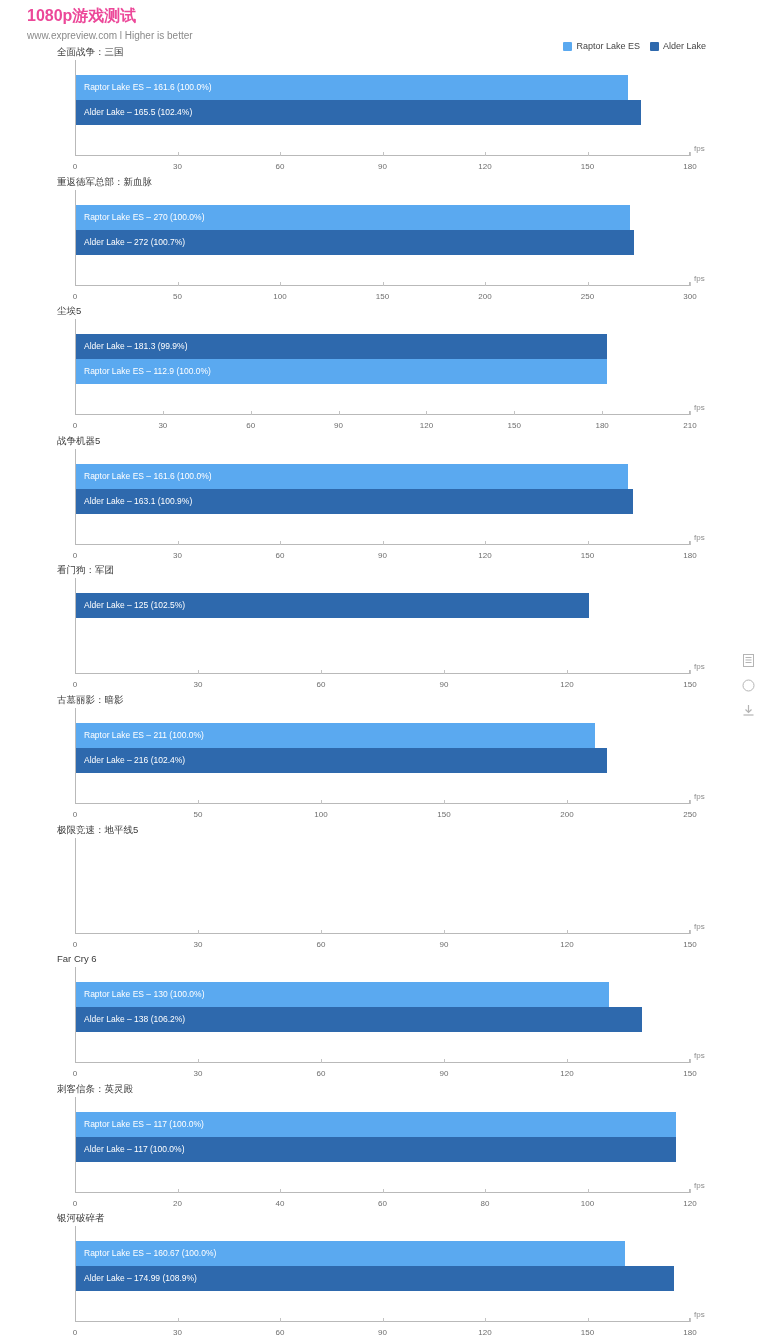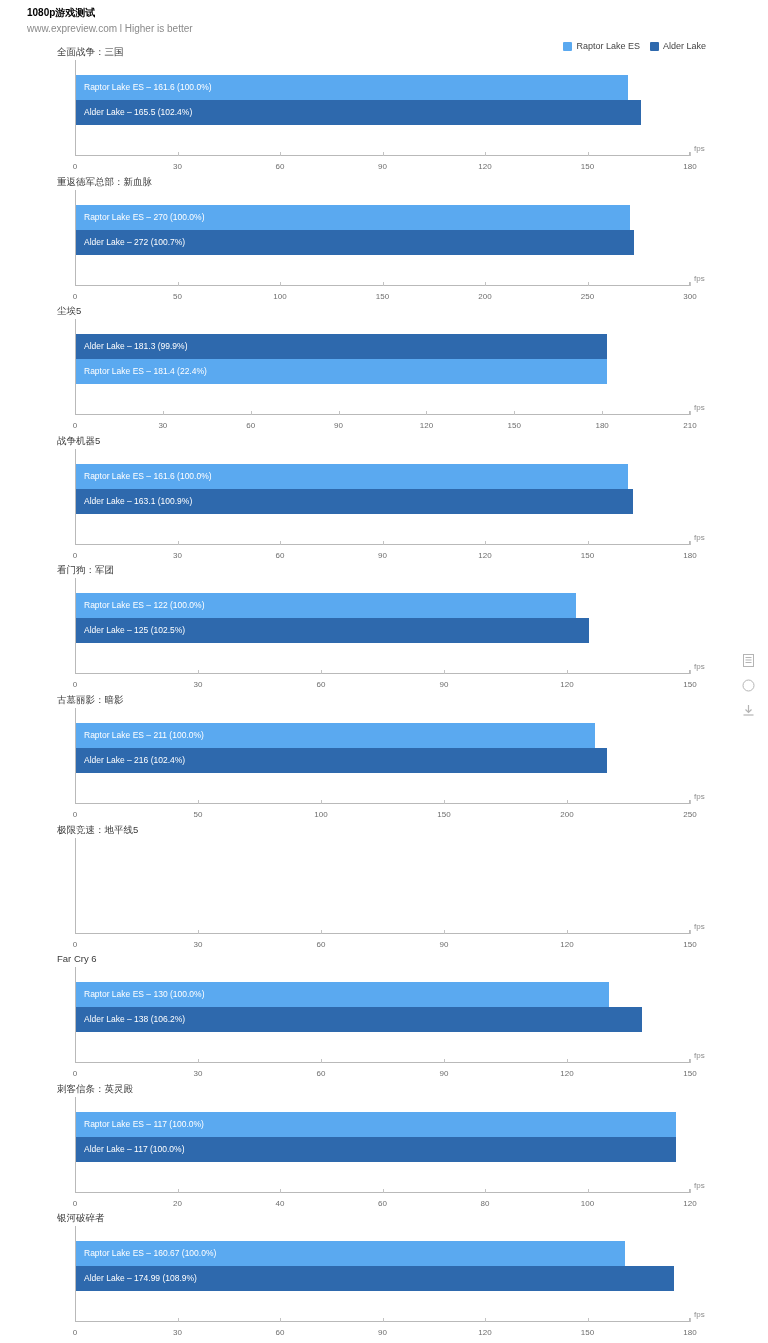--- a/index.html
+++ b/index.html
@@ -7,21 +7,21 @@
     width:768px; height:1343px;
     background:#ffffff;
     font-family:"Liberation Sans","DejaVu Sans",sans-serif;
     color:#333;
     position:relative;
     overflow:hidden;
   }
   .page{position:relative;width:768px;height:1343px;}
 
   .header{position:absolute;left:27px;top:6px;}
-  .title{font-size:10px;font-weight:bold;color:#000000;letter-spacing:0px;}
+  .title{font-size:16px;font-weight:bold;color:#ec4899;letter-spacing:0px;}
   .subtitle{font-size:10px;color:#8a8a8a;margin-top:3px;}
 
   .legend{position:absolute;right:62px;top:41px;display:flex;align-items:center;gap:10px;}
   .legend-item{display:flex;align-items:center;gap:4px;}
   .legend-swatch{width:9px;height:9px;border-radius:1px;display:inline-block;}
   .legend-label{font-size:9px;color:#444;}
 
   .charts{position:absolute;left:0;top:46px;width:768px;}
   .chart-group{position:relative;height:129.6px;}
   .group-title{position:absolute;left:57px;top:0px;font-size:9.5px;color:#3a3a3a;white-space:nowrap;}
@@ -152,21 +152,21 @@
           <div class="tickmark" style="left: 527.143px;"></div>
           <div class="tick" style="left: 615px;">210</div>
           <div class="tickmark" style="left: 615px;"></div>
           <div class="bars">
             <div class="bar-row">
               <div class="bar" style="width: 530.95px; background: rgb(46, 105, 173);"></div>
               <div class="bar-label">Alder Lake  –  181.3 (99.9%)</div>
             </div>
             <div class="bar-row">
               <div class="bar" style="width: 531.243px; background: rgb(90, 169, 240);"></div>
-              <div class="bar-label">Raptor Lake ES  –  181.4 (22.4%)</div>
+              <div class="bar-label">Raptor Lake ES  –  112.9 (100.0%)</div>
             </div>
           </div>
         </div>
       </div>
       <div class="chart-group">
         <div class="group-title">战争机器5</div>
         <div class="plot">
           <div class="yaxis"></div>
           <div class="xaxis"></div>
           <div class="xaxis-cap"></div>
@@ -209,24 +209,20 @@
           <div class="tick" style="left: 246px;">60</div>
           <div class="tickmark" style="left: 246px;"></div>
           <div class="tick" style="left: 369px;">90</div>
           <div class="tickmark" style="left: 369px;"></div>
           <div class="tick" style="left: 492px;">120</div>
           <div class="tickmark" style="left: 492px;"></div>
           <div class="tick" style="left: 615px;">150</div>
           <div class="tickmark" style="left: 615px;"></div>
           <div class="bars">
             <div class="bar-row">
-              <div class="bar" style="width: 500.2px; background: rgb(90, 169, 240);"></div>
-              <div class="bar-label">Raptor Lake ES  –  122 (100.0%)</div>
-            </div>
-            <div class="bar-row">
               <div class="bar" style="width: 512.5px; background: rgb(46, 105, 173);"></div>
               <div class="bar-label">Alder Lake  –  125 (102.5%)</div>
             </div>
           </div>
         </div>
       </div>
       <div class="chart-group">
         <div class="group-title">古墓丽影：暗影</div>
         <div class="plot">
           <div class="yaxis"></div>

